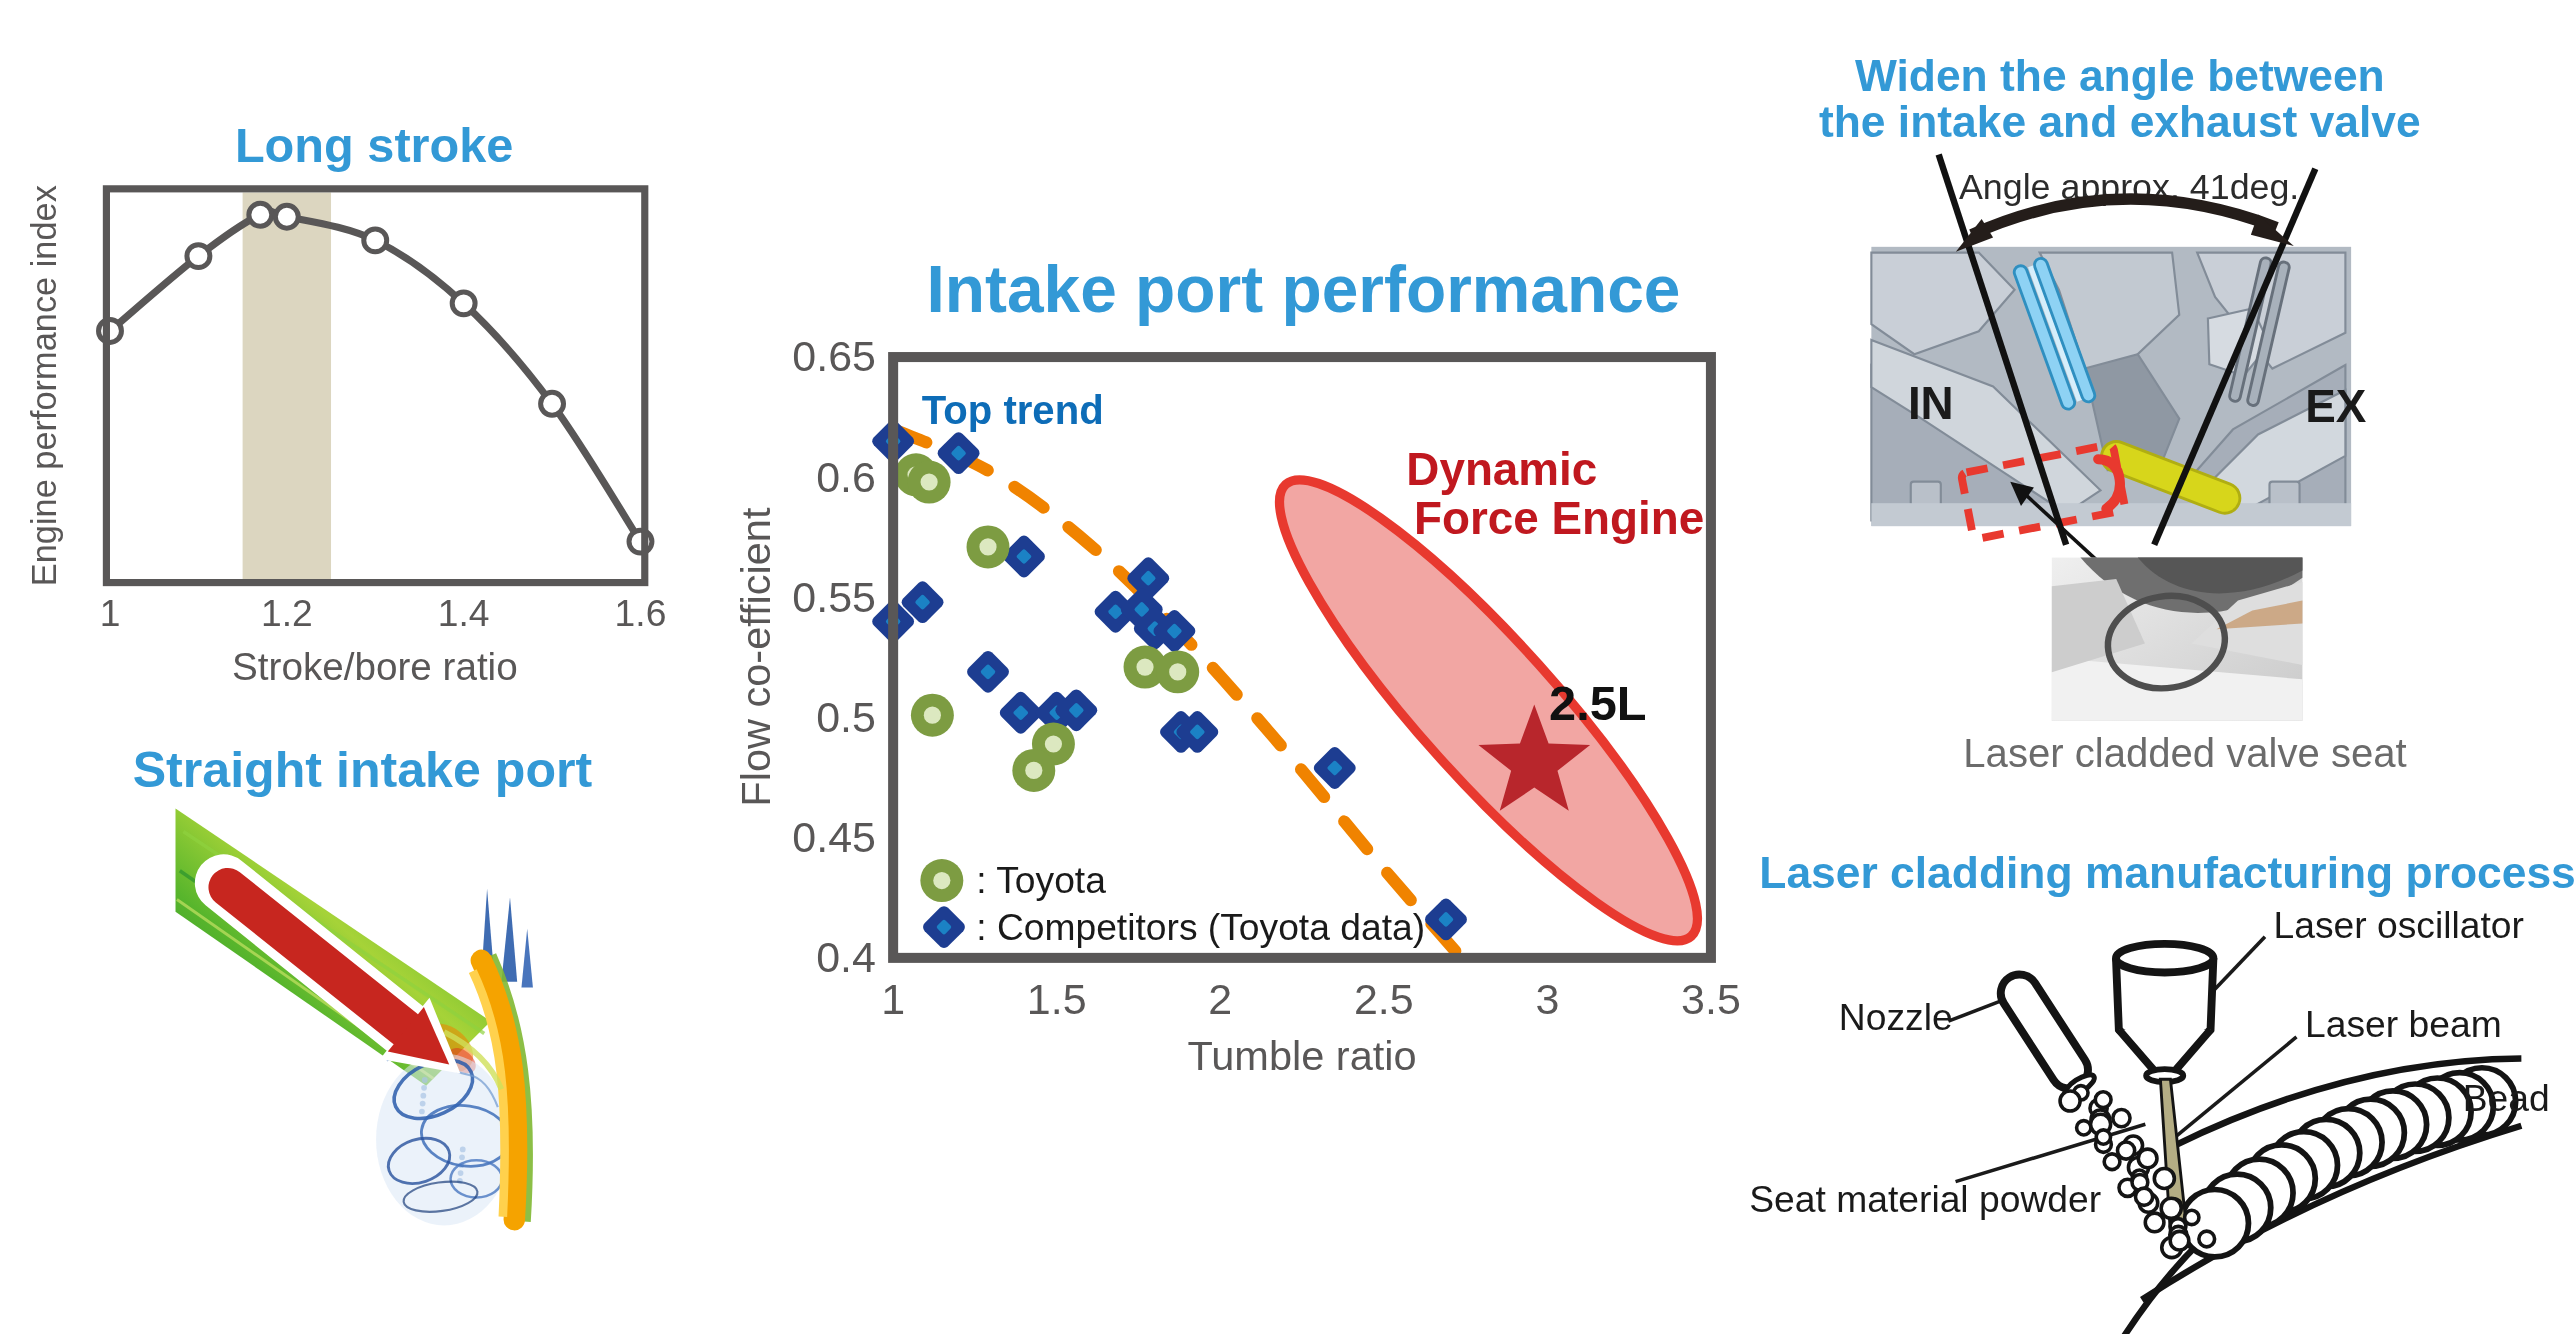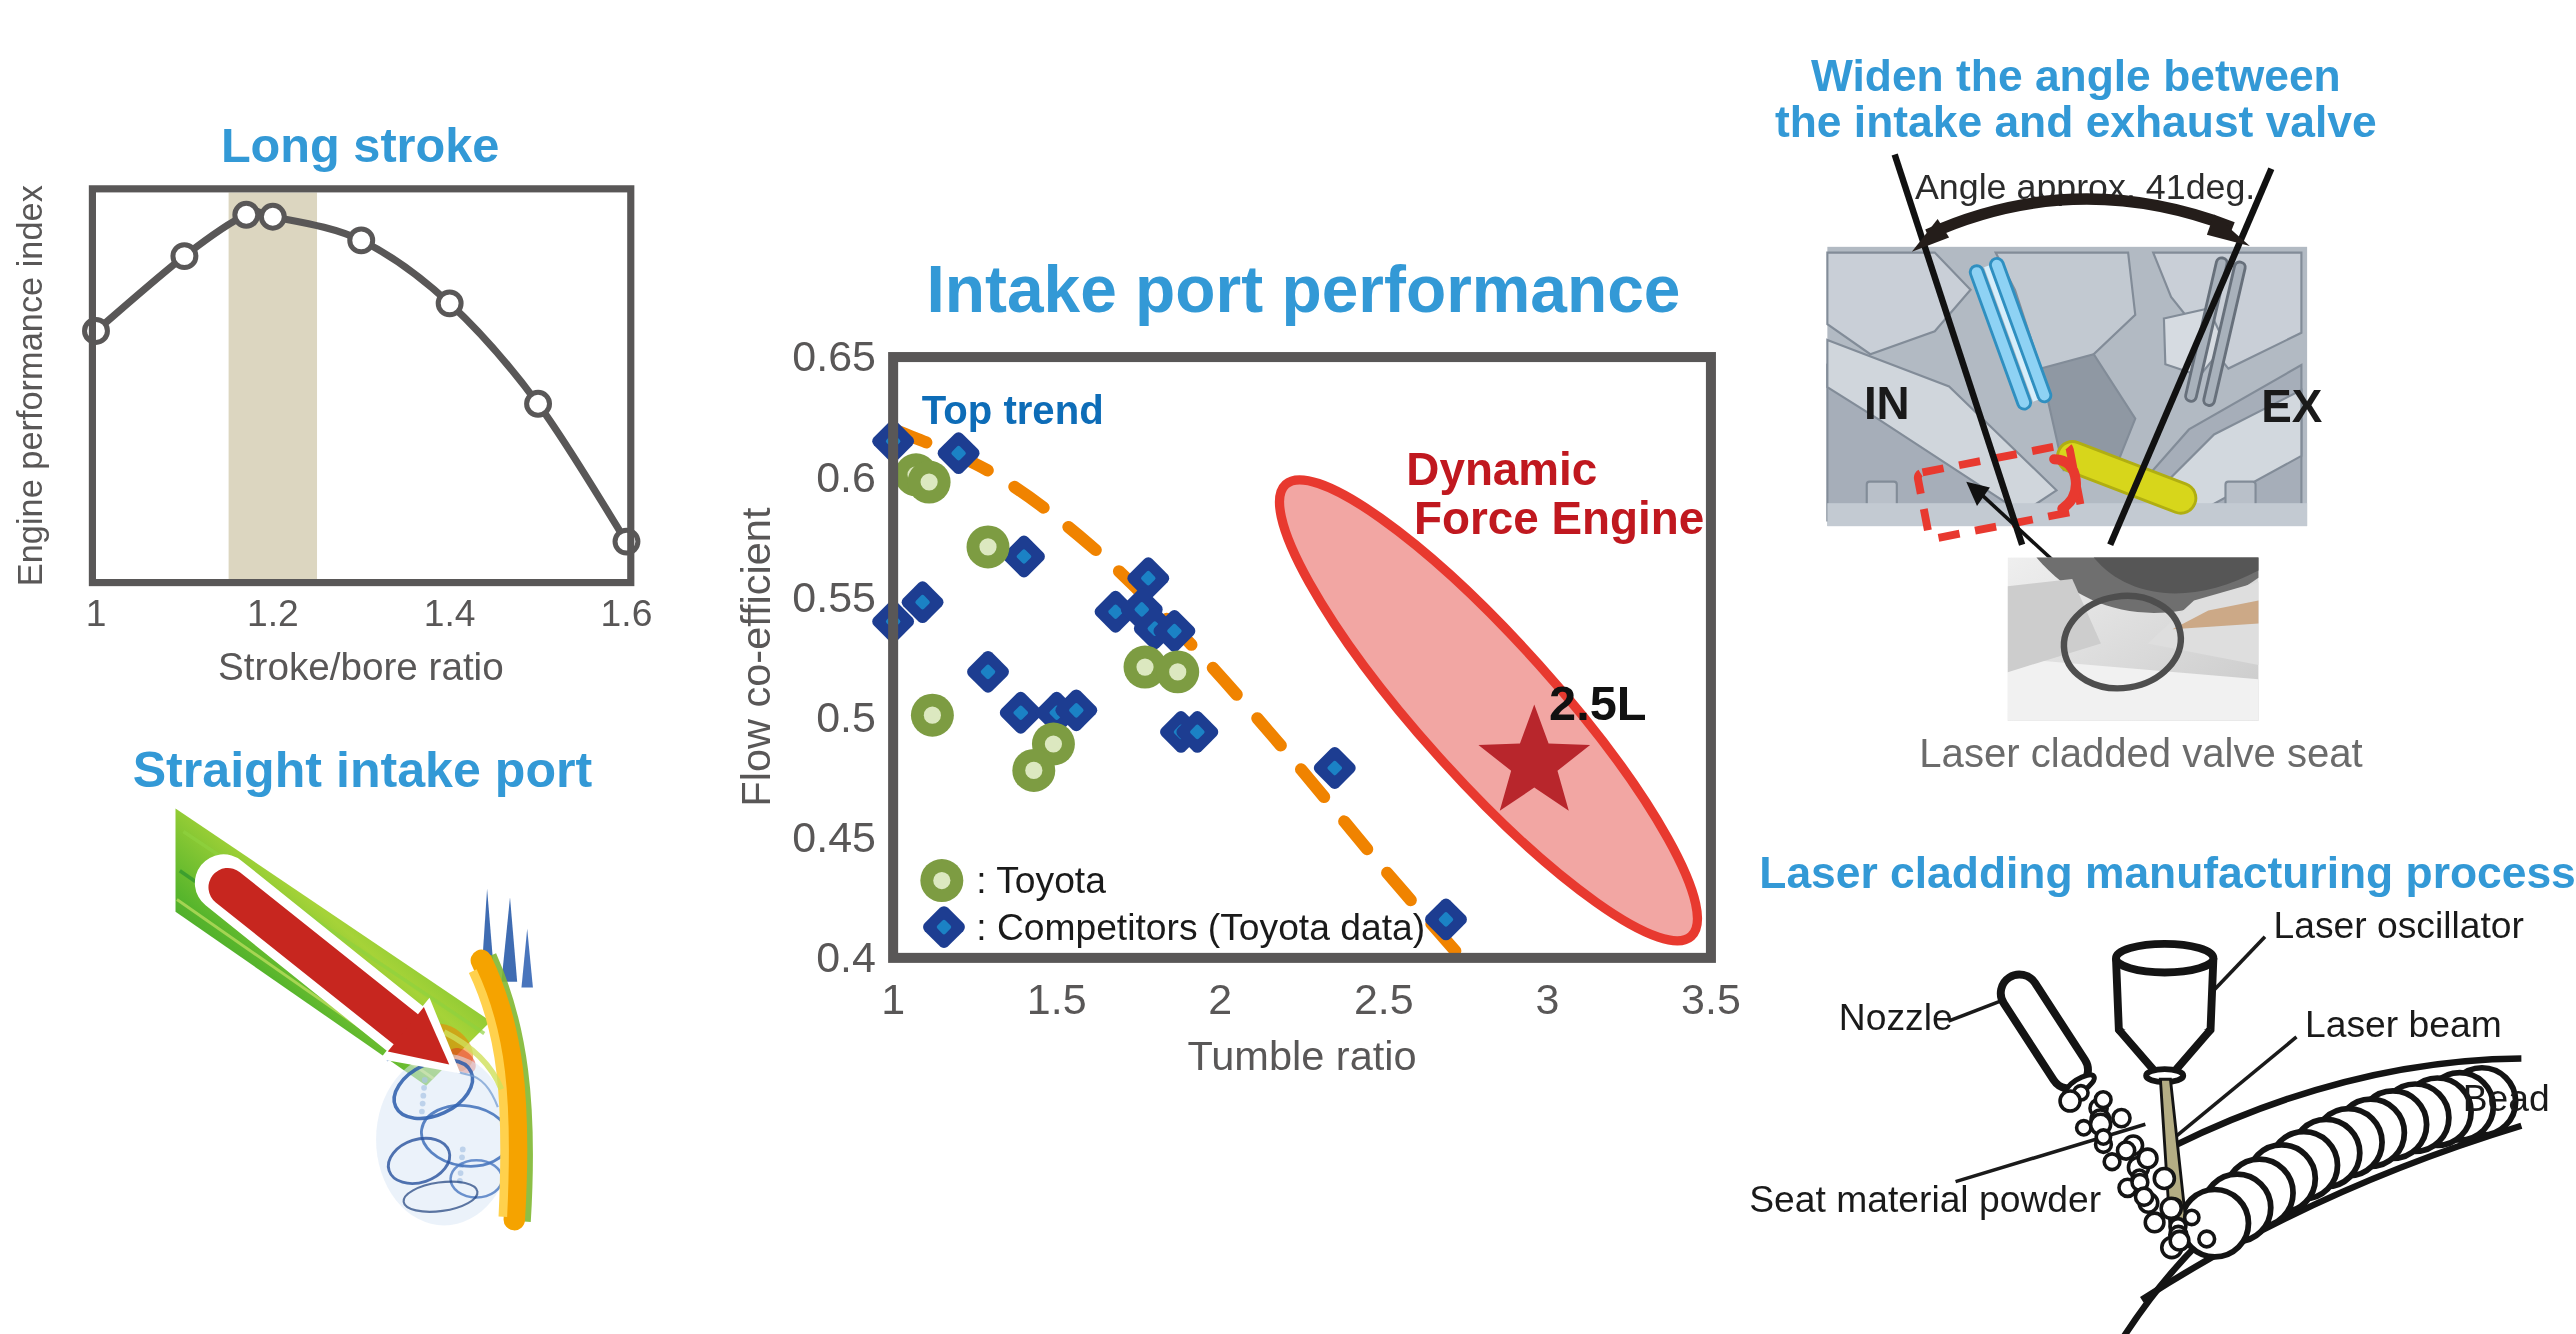--- a/index.html
+++ b/index.html
@@ -10,21 +10,21 @@
   svg text{font-family:"Liberation Sans","DejaVu Sans",sans-serif;}
   .h-blue{fill:#3399d6;font-weight:bold;}
   .axis-gray{fill:#595757;}
   .lbl-black{fill:#1a1a1a;}
   .leader{stroke:#1a1a1a;stroke-width:5;fill:none;}
   .outline{stroke:#141414;fill:#ffffff;}
 </style>
 </head>
 <body>
 
-<div class="panel" style="left:2px;top:75px;">
+<div class="panel" style="left:16px;top:75px;">
 <svg width="702" height="630" viewBox="0 0 980 880">
   <text x="500" y="122" text-anchor="middle" font-size="68" class="h-blue">Long stroke</text>
   <g id="ls-dynamic">
         <rect x="316.2499999999999" y="164" width="123.50000000000011" height="540" fill="#dcd6c0"></rect>
         <text x="131" y="770" text-anchor="middle" font-size="52" fill="#595757">1</text>
         <text x="377.9999999999999" y="770" text-anchor="middle" font-size="52" fill="#595757">1.2</text>
         <text x="624.9999999999998" y="770" text-anchor="middle" font-size="52" fill="#595757">1.4</text>
         <text x="872" y="770" text-anchor="middle" font-size="52" fill="#595757">1.6</text>
         <path d="M131.0 357.5 C151.6 340.1 219.5 280.0 254.5 253.0 C289.5 226.0 320.4 204.4 340.9 195.3 C361.5 186.1 351.2 192.0 378.0 198.0 C404.8 204.0 460.3 210.8 501.5 231.0 C542.7 251.2 583.8 281.0 625.0 319.0 C666.2 357.0 707.3 403.8 748.5 459.3 C789.7 514.7 851.4 619.7 872.0 651.8" fill="none" stroke="#595757" stroke-width="10"></path>
         <circle cx="131" cy="357.5" r="16" fill="#ffffff" stroke="#595757" stroke-width="7"></circle>
@@ -237,21 +237,21 @@
       </g>
       <path d="M258,228 L505,425" stroke="#c7261f" stroke-width="54" stroke-linecap="round" fill="none"></path>
       <g transform="translate(505 425) rotate(39)">
         <polygon points="2,-40 80,0 2,40" fill="#c7261f"></polygon>
       </g>
     </g>
   </g>
 </svg>
 </div>
 
-<div class="panel" style="left:1740px;top:10.7px;">
+<div class="panel" style="left:1784px;top:10.7px;">
 <svg width="749" height="781" viewBox="0 0 1046 1090">
   <defs>
     <linearGradient id="photoGrad" x1="0" y1="0" x2="1" y2="1">
       <stop offset="0" stop-color="#efefef"></stop>
           <stop offset="1" stop-color="#c9c9c9"></stop>
     </linearGradient>
   </defs>
   <text x="469" y="112" text-anchor="middle" font-size="62" class="h-blue">Widen the angle between</text>
   <text x="469" y="176" text-anchor="middle" font-size="62" class="h-blue">the intake and exhaust valve</text>
   <text x="482" y="262" text-anchor="middle" font-size="50" fill="#2b2b2b">Angle approx. 41deg.</text>

